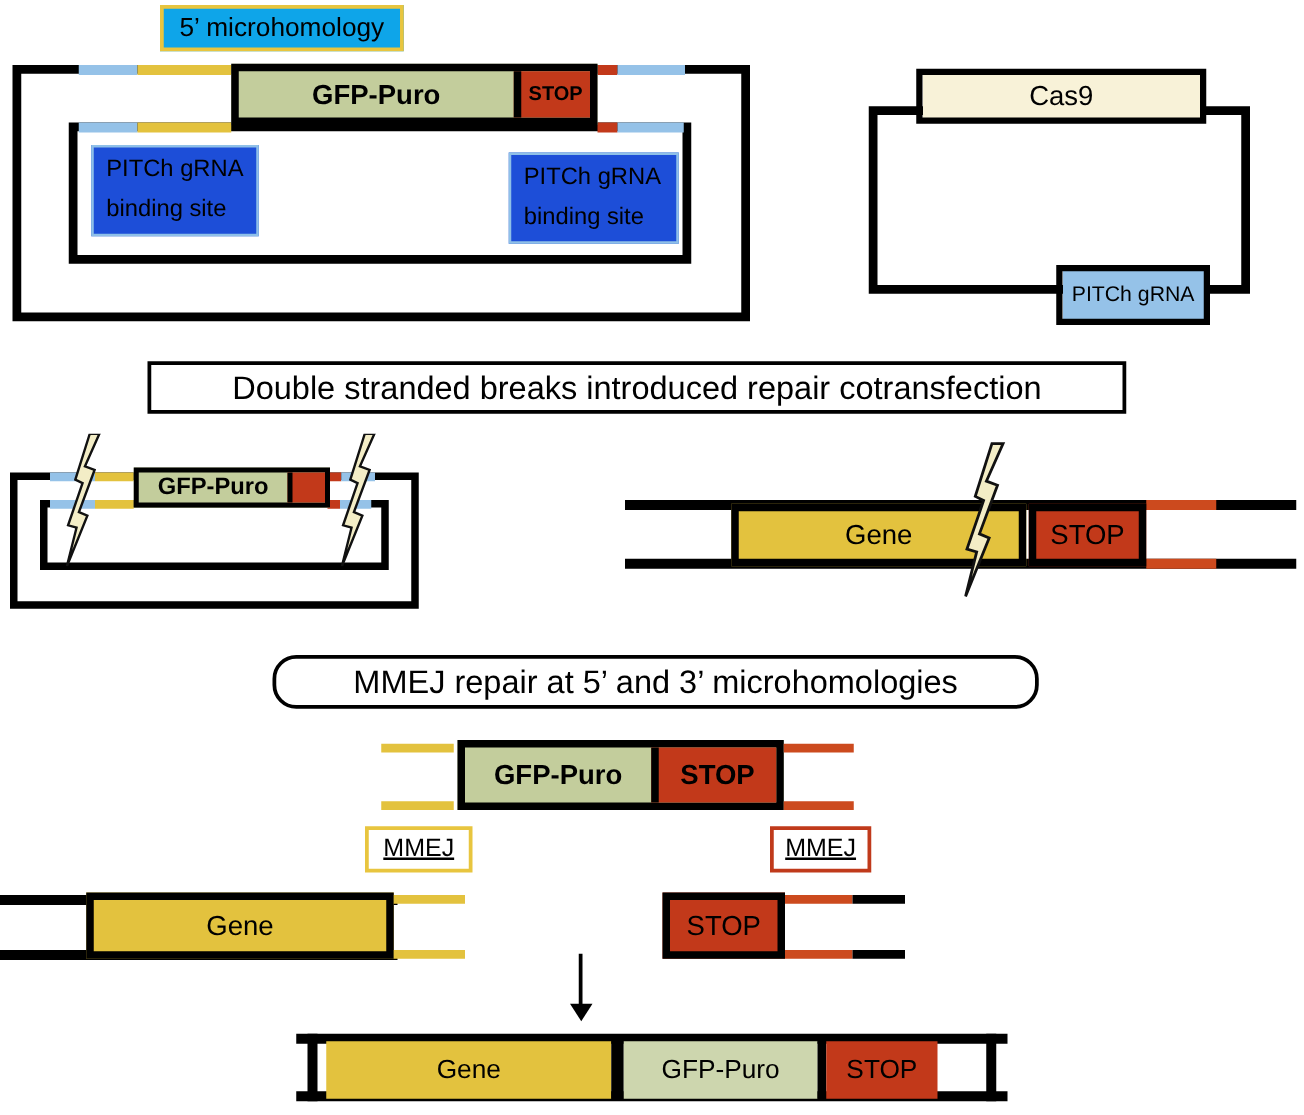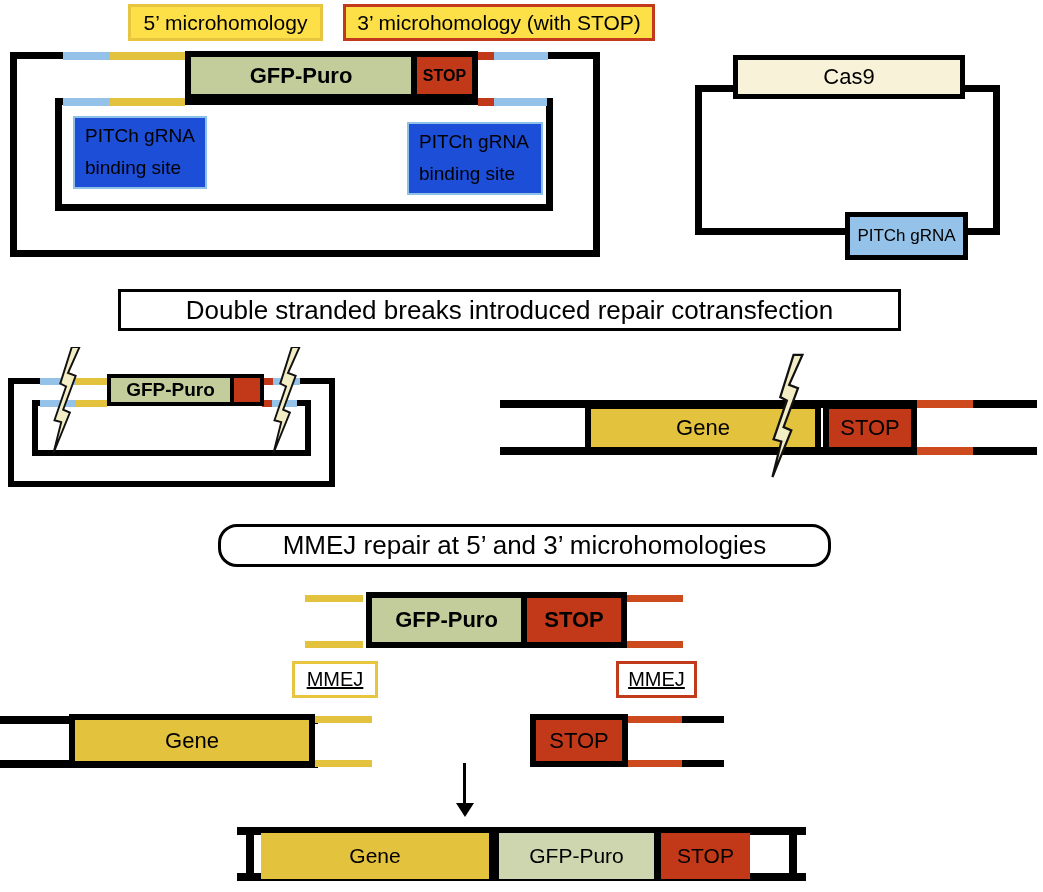--- a/index.html
+++ b/index.html
@@ -3,21 +3,21 @@
 <meta charset="utf-8">
 <style>
   html,body{margin:0;padding:0;background:#fff;}
   .stage{position:relative;width:1043px;height:892px;background:#ffffff;overflow:hidden;
          font-family:"Liberation Sans",sans-serif;color:#000;}
   .abs{position:absolute;box-sizing:border-box;}
   .ring{border:7px solid #000;}
   .ring-sm{border:6px solid #000;}
   .seg{height:8px;}
   .seg-sm{height:7px;}
-  .labelbox{background:#fde047;display:flex;align-items:center;justify-content:center;font-size:21px;}
+  .labelbox{background:#0ea5e9;display:flex;align-items:center;justify-content:center;font-size:21px;}
   .banner{background:#fff;border:3px solid #000;display:flex;align-items:center;justify-content:center;font-size:26px;}
   .boxlabel{display:flex;align-items:center;justify-content:center;font-weight:normal;font-size:22px;}
   .cassette{border:6px solid #000;background:#C3CD9C;display:flex;}
   .cassette-main{flex:1;display:flex;align-items:center;justify-content:center;font-weight:bold;font-size:22px;}
   .cassette-stop{background:#C2391A;border-left:6px solid #000;display:flex;align-items:center;justify-content:center;font-weight:bold;}
   .bindbox{border:2px solid #8FC0E8;background:#1d4ed8;font-size:19px;line-height:1.7;padding:2px 0 0 10px;}
   .line{background:#000;}
   .yellow{background:#E3C23E;}
   .blue{background:#95C2E8;}
   .red{background:#C2391A;}
@@ -34,21 +34,20 @@
 
 <svg width="0" height="0" style="position:absolute">
   <defs>
     <polygon id="bolt" points="23,0 11,38 17,41 5,76 12,78 4,110 21,68 14,65 27,30 19,27 31,0" fill="#F3EDC6" stroke="#111" stroke-width="2"></polygon>
   </defs>
 </svg>
 
 <div class="stage">
 
   <div class="abs labelbox" style="left:128px;top:4px;width:195px;height:37px;border:3px solid #E8C53F;">5’ microhomology</div>
-  <div class="abs labelbox" style="left:343px;top:4px;width:312px;height:37px;border:3px solid #C03A1B;">3’ microhomology (with STOP)</div>
 
   <div class="abs ring" style="left:10px;top:52px;width:590px;height:205px;"></div>
   <div class="abs ring" style="left:55px;top:98px;width:498px;height:113px;"></div>
 
   <div class="abs seg blue" style="left:63px;top:52px;width:47px;"></div>
   <div class="abs seg yellow" style="left:110px;top:52px;width:75px;"></div>
   <div class="abs seg blue" style="left:63px;top:98px;width:47px;"></div>
   <div class="abs seg yellow" style="left:110px;top:98px;width:75px;"></div>
   <div class="abs seg red" style="left:478px;top:52px;width:16px;"></div>
   <div class="abs seg blue" style="left:494px;top:52px;width:54px;"></div>

